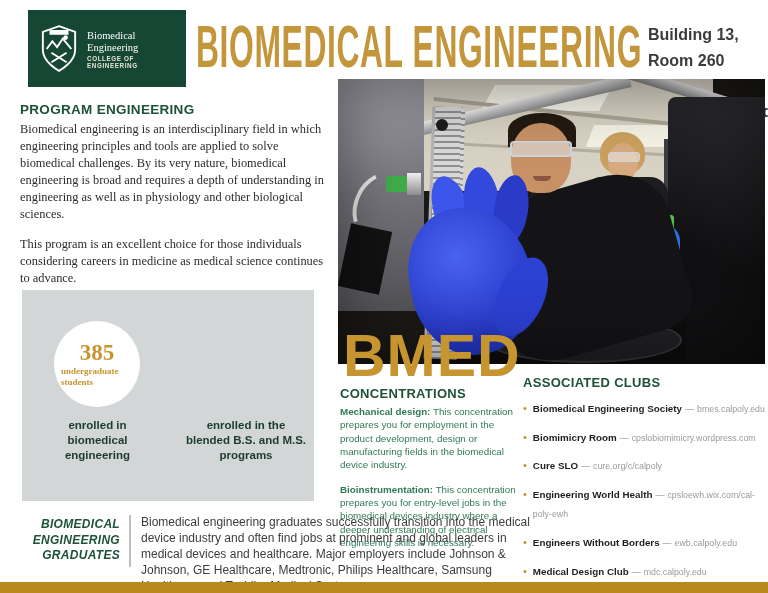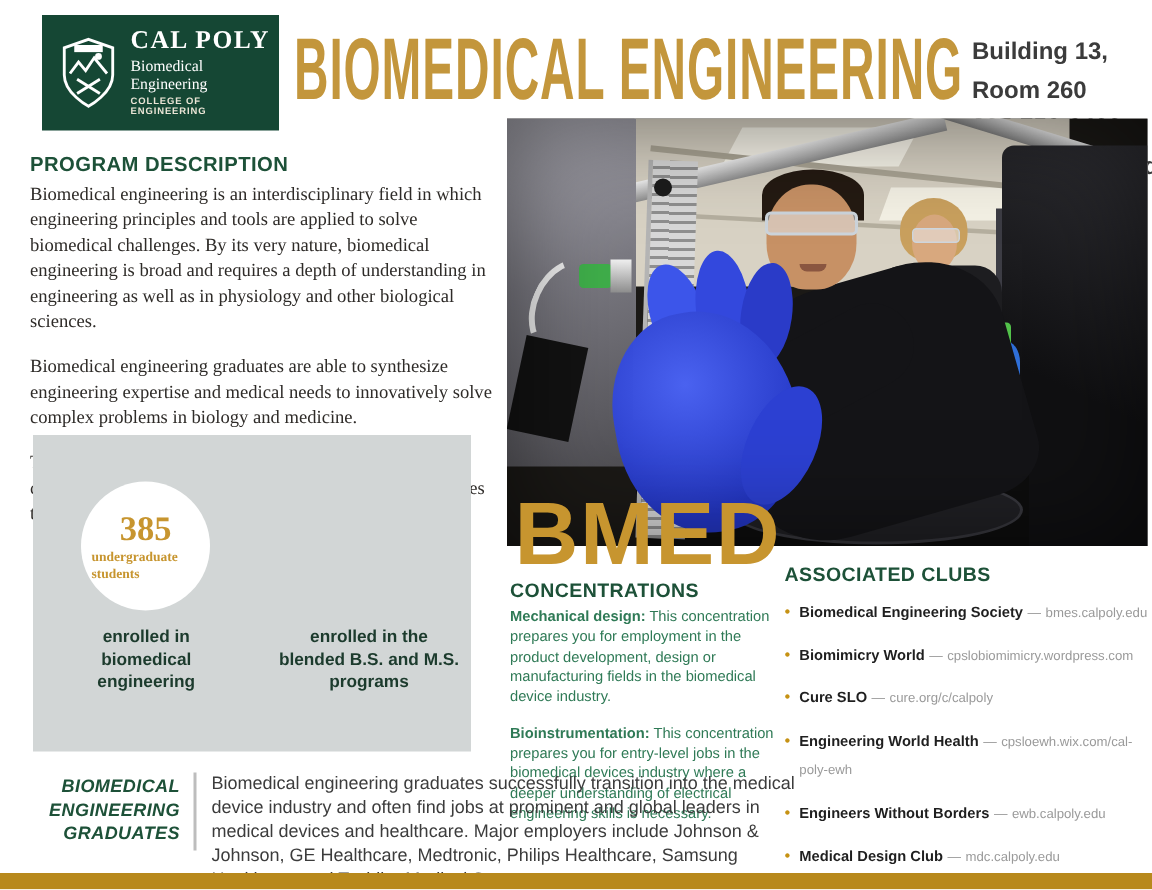--- a/index.html
+++ b/index.html
@@ -117,38 +117,36 @@
   <div class="logo-box">
     <svg class="logo-shield" viewBox="0 0 40 52">
       <path d="M20 2 L37 8 V27 C37 40 20 49 20 49 C20 49 3 40 3 27 V8 Z" fill="none" stroke="#ffffff" stroke-width="2"></path>
       <rect x="10" y="6" width="20" height="5" fill="#ffffff"></rect>
       <polyline points="7,26 13,18 18,24 24,15 33,26" fill="none" stroke="#ffffff" stroke-width="2"></polyline>
       <circle cx="27" cy="14" r="2.4" fill="#ffffff"></circle>
       <line x1="12" y1="30" x2="28" y2="40" stroke="#ffffff" stroke-width="2"></line>
       <line x1="28" y1="30" x2="12" y2="40" stroke="#ffffff" stroke-width="2"></line>
     </svg>
     <div class="logo-text">
-      <div class="logo-brand">CAL POLY</div>
       <div class="logo-dept">Biomedical Engineering</div>
       <div class="logo-college">COLLEGE OF ENGINEERING</div>
     </div>
   </div>
 
   <div class="main-title">BIOMEDICAL ENGINEERING</div>
 
   <div class="contact">
     <div>Building 13, Room 260</div>
     <div>805-756-6400</div>
     <div>bmed.calpoly.edu</div>
   </div>
 
-  <div class="section-heading prog-heading">PROGRAM DESCRIPTION</div>
+  <div class="section-heading prog-heading">PROGRAM ENGINEERING</div>
   <div class="prog-body">
     <p>Biomedical engineering is an interdisciplinary field in which engineering principles and tools are applied to solve biomedical challenges. By its very nature, biomedical engineering is broad and requires a depth of understanding in engineering as well as in physiology and other biological sciences.</p>
-    <p>Biomedical engineering graduates are able to synthesize engineering expertise and medical needs to innovatively solve complex problems in biology and medicine.</p>
     <p>This program is an excellent choice for those individuals considering careers in medicine as medical science continues to advance.</p>
   </div>
 
   <div class="stats-box">
     <div class="stat-circle c1">
       <div class="stat-value">385</div>
       <div class="stat-label">undergraduate students</div>
     </div>
     <div class="stat-caption cap1">enrolled in biomedical engineering</div>
     <div class="stat-caption cap2">enrolled in the blended B.S. and M.S. programs</div>
@@ -205,21 +203,21 @@
 
   <div class="clubs">
     <div class="section-heading clubs-heading">ASSOCIATED CLUBS</div>
     <div class="club-list">
       <div class="club-item">
         <span class="club-bullet">•</span>
         <span><span class="club-name">Biomedical Engineering Society</span><span class="club-sep">—</span><span class="club-url">bmes.calpoly.edu</span></span>
       </div>
       <div class="club-item">
         <span class="club-bullet">•</span>
-        <span><span class="club-name">Biomimicry World</span><span class="club-sep">—</span><span class="club-url">cpslobiomimicry.wordpress.com</span></span>
+        <span><span class="club-name">Biomimicry Room</span><span class="club-sep">—</span><span class="club-url">cpslobiomimicry.wordpress.com</span></span>
       </div>
       <div class="club-item">
         <span class="club-bullet">•</span>
         <span><span class="club-name">Cure SLO</span><span class="club-sep">—</span><span class="club-url">cure.org/c/calpoly</span></span>
       </div>
       <div class="club-item">
         <span class="club-bullet">•</span>
         <span><span class="club-name">Engineering World Health</span><span class="club-sep">—</span><span class="club-url">cpsloewh.wix.com/cal-poly-ewh</span></span>
       </div>
       <div class="club-item">

